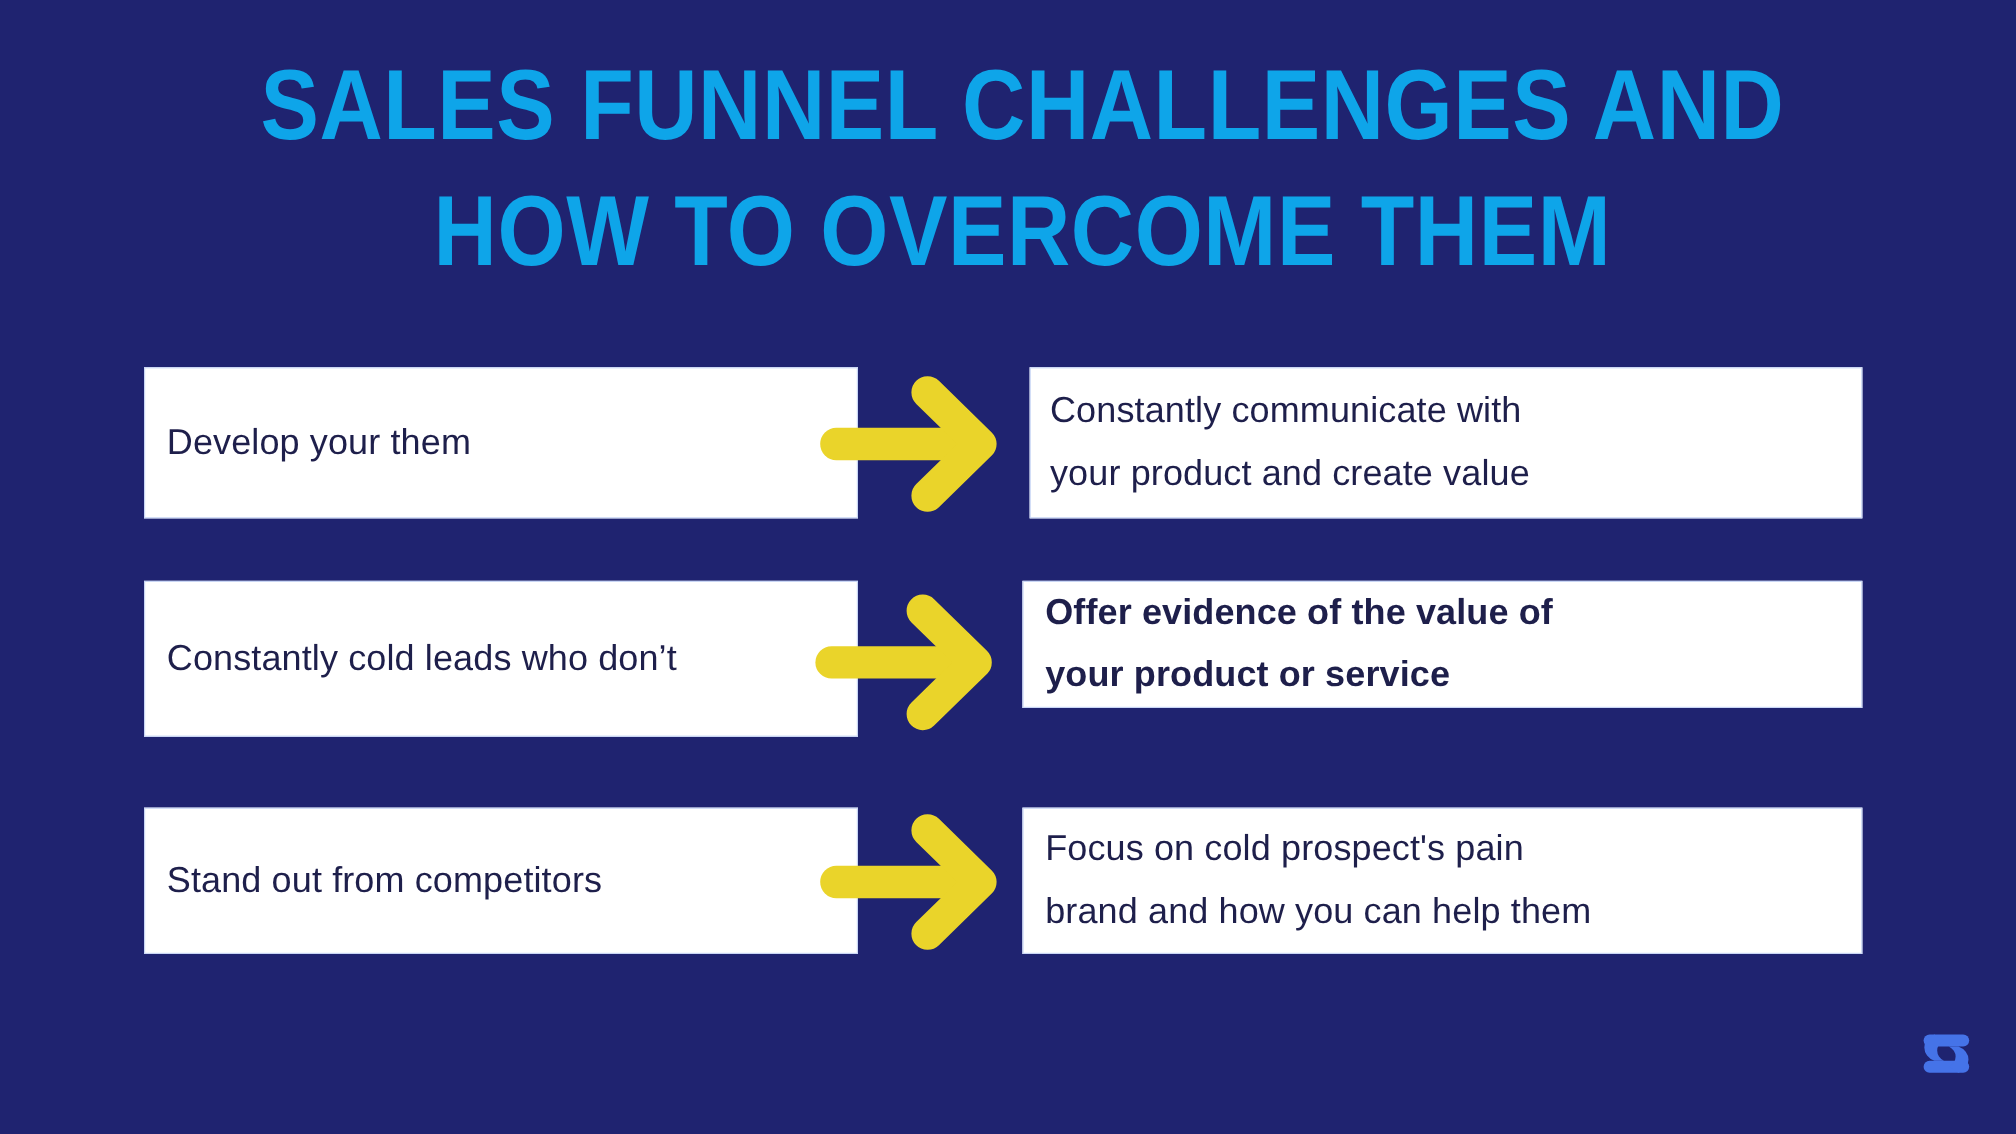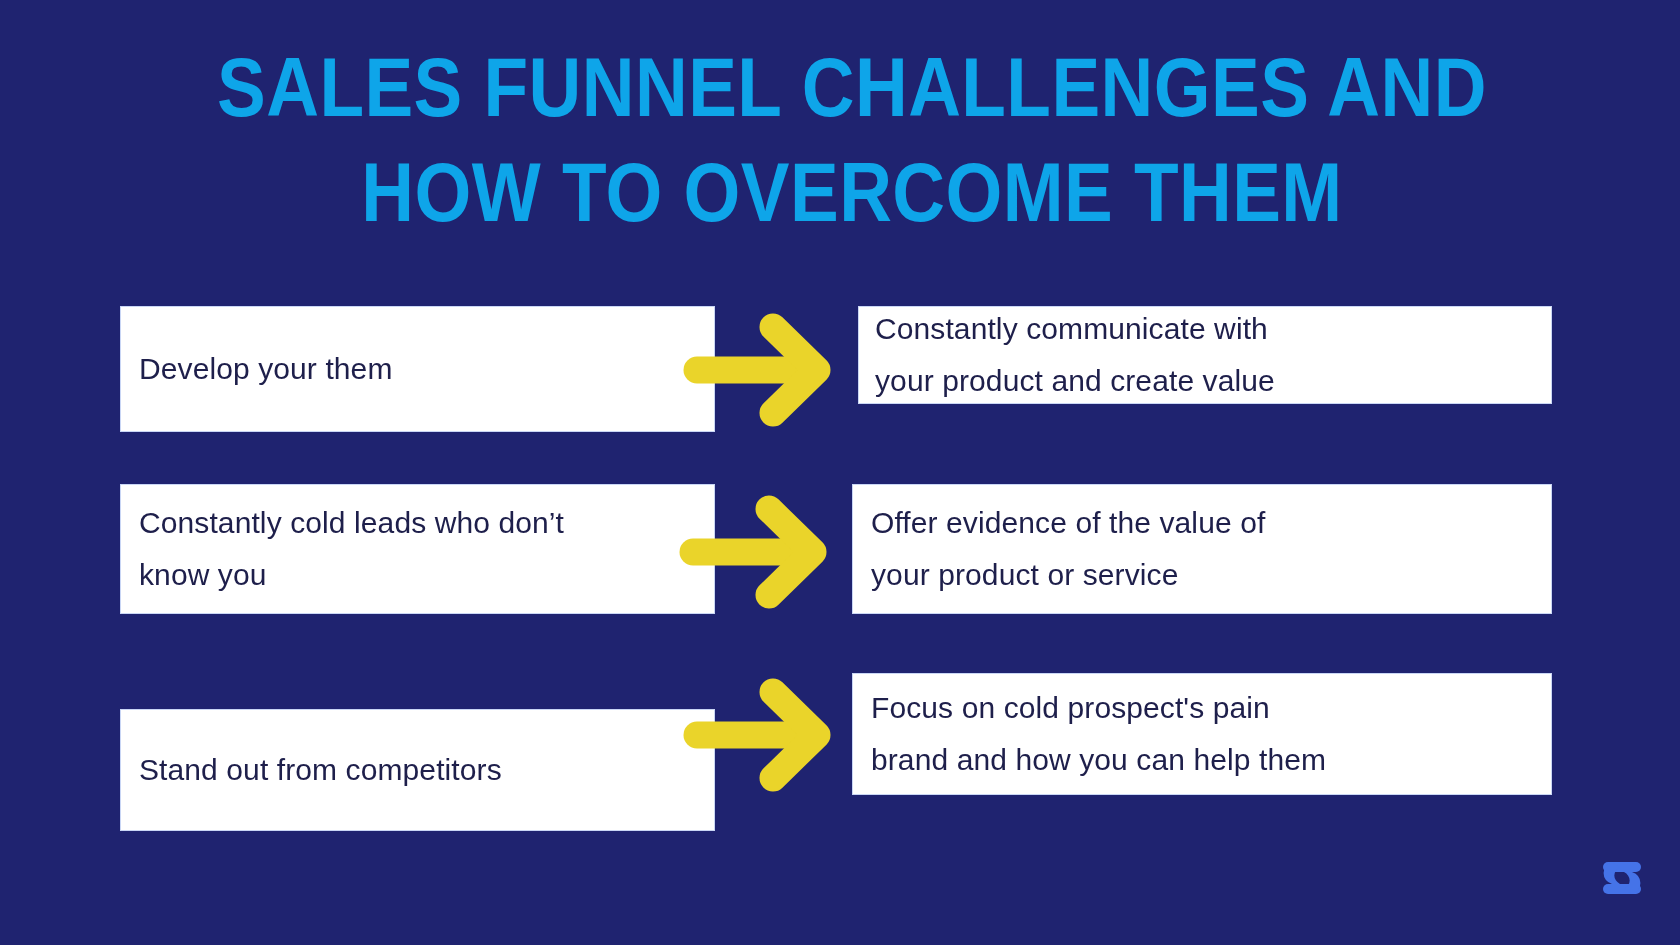--- a/index.html
+++ b/index.html
@@ -69,24 +69,24 @@
   .card-left {
     left: 120px;
     width: 595px;
     padding: 0 0 0 18px;
   }
   .card-right {
     padding: 0 0 0 18px;
   }
   .row-1 .card-left  { top: 0;   height: 126px; }
   .row-2 .card-left  { top: 0;   height: 130px; }
-  .row-3 .card-left  { top: 0;   height: 122px; margin-top: 36px; }
+  .row-3 .card-left  { top: 0;   height: 122px; }
 
-  .row-1 .card-right { left: 858px; width: 694px; top: 0; height: 98px; padding-left: 16px; }
-  .row-2 .card-right { left: 852px; width: 700px; top: 0; height: 130px; }
+  .row-1 .card-right { left: 858px; width: 694px; top: 0; height: 126px; padding-left: 16px; }
+  .row-2 .card-right { left: 852px; width: 700px; top: 0; height: 106px; font-weight: bold; }
   .row-3 .card-right { left: 852px; width: 700px; top: 0; height: 122px; }
 
   .card-text { display: block; }
 
   
   .arrow {
     position: absolute;
     width: 160px;
     height: 118px;
     pointer-events: none;
@@ -133,21 +133,20 @@
         <span class="card-text">your product and create value</span>
       </div>
     </div>
   </div>
 
   <div class="row row-2">
 
     <div class="card card-left">
       <div>
         <span class="card-text">Constantly cold leads who don’t</span>
-        <span class="card-text">know you</span>
       </div>
     </div>
 
     <svg class="arrow" viewBox="0 0 160 118">
       <g stroke="#ead42a" stroke-width="27" stroke-linecap="round" stroke-linejoin="round" fill="none">
         <path d="M 17 60 L 128 60"></path>
         <path d="M 93 17 L 137 60 L 93 103"></path>
       </g>
     </svg>
 

